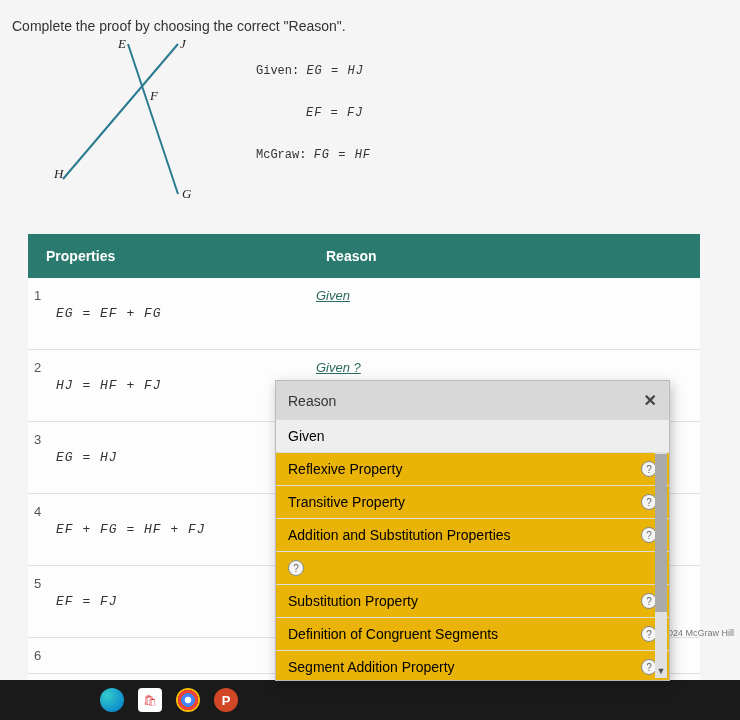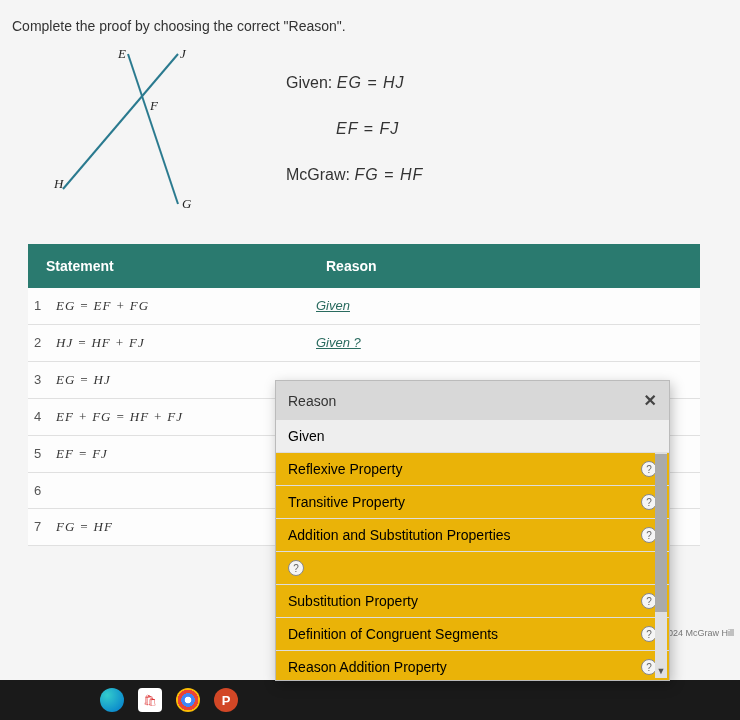--- a/index.html
+++ b/index.html
@@ -13,21 +13,21 @@
     }
     .page {
       background: #f5f5f5;
       padding: 18px 20px 0 8px;
       height: 680px;
       position: relative;
     }
     .instruction {
       font-size: 14px;
       color: #333;
-      margin-bottom: 10px;
+      margin-bottom: 0;
       margin-left: 4px;
     }
     .problem-area {
       display: flex;
       margin-left: 40px;
       margin-bottom: 30px;
     }
     .diagram {
       position: relative;
       width: 160px;
@@ -35,24 +35,24 @@
     }
     .diagram svg { position: absolute; top: 0; left: 0; }
     .diagram .lbl {
       position: absolute;
       font-style: italic;
       font-family: 'Times New Roman', serif;
       font-size: 13px;
       color: #222;
     }
     .given-prove {
-      margin-left: 78px;
+      margin-left: 48px;
       padding-top: 30px;
-      font-family: Liberation Sans, sans-serif;
-      font-size: 16px;
+      font-family: Liberation Mono, monospace;
+      font-size: 12px;
       color: #333;
     }
     .given-prove .line { margin-bottom: 28px; }
     .given-prove .math { font-style: italic; letter-spacing: 1px; }
     .proof-table {
       margin: 0 20px 0 20px;
     }
     .header-row {
       background: #2a7a6f;
       color: #fff;
@@ -68,22 +68,22 @@
       background: #fdfdfd;
       font-size: 13px;
     }
     .proof-row .num {
       width: 20px;
       padding: 10px 4px 10px 6px;
       color: #555;
     }
     .proof-row .stmt {
       width: 260px;
-      padding: 10px 8px;
-      font-family: Liberation Serif, serif;
+      padding: 28px 8px;
+      font-family: Liberation Mono, monospace;
       font-style: italic;
       letter-spacing: 1px;
       color: #333;
     }
     .proof-row .reason {
       flex: 1;
       padding: 10px 8px;
     }
     .reason-link {
       color: #2a6b5f;
@@ -229,21 +229,21 @@
       </div>
       <div class="line">
         <span>McGraw:</span>
         <span class="math">FG = HF</span>
       </div>
     </div>
   </div>
 
   <div class="proof-table">
     <div class="header-row">
-      <div class="stmt-col">Statement</div>
+      <div class="stmt-col">Properties</div>
       <div class="reason-col">Reason</div>
     </div>
     <div id="rows-container">
         <div class="proof-row">
           <div class="num">1</div>
           <div class="stmt">EG = EF + FG</div>
           <div class="reason"><span class="reason-link">Given</span></div>
         </div>
         <div class="proof-row">
           <div class="num">2</div>
@@ -304,21 +304,21 @@
           </div>
           <div class="dropdown-item">
             <span>Substitution Property</span>
             <span class="help-icon">?</span>
           </div>
           <div class="dropdown-item">
             <span>Definition of Congruent Segments</span>
             <span class="help-icon">?</span>
           </div>
           <div class="dropdown-item">
-            <span>Reason Addition Property</span>
+            <span>Segment Addition Property</span>
             <span class="help-icon">?</span>
           </div>
         </div>
       <div class="scrollbar">
         <div class="thumb"></div>
         <div class="arrow">▼</div>
       </div>
     </div>
   </div>
 

